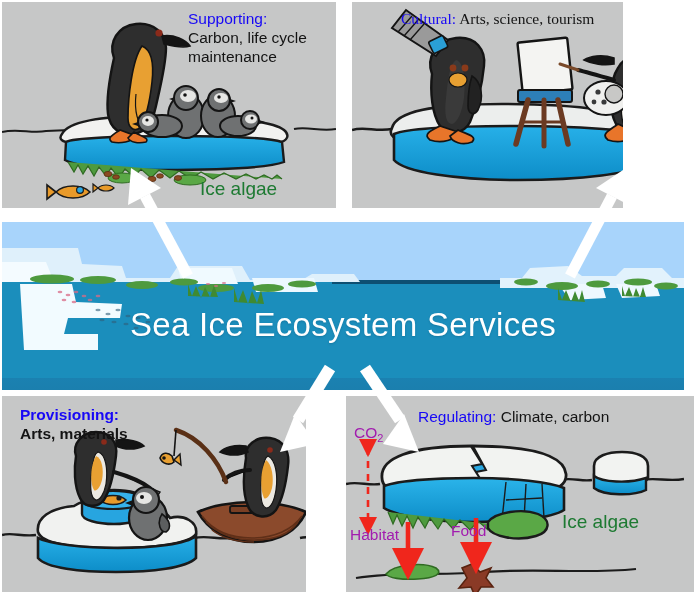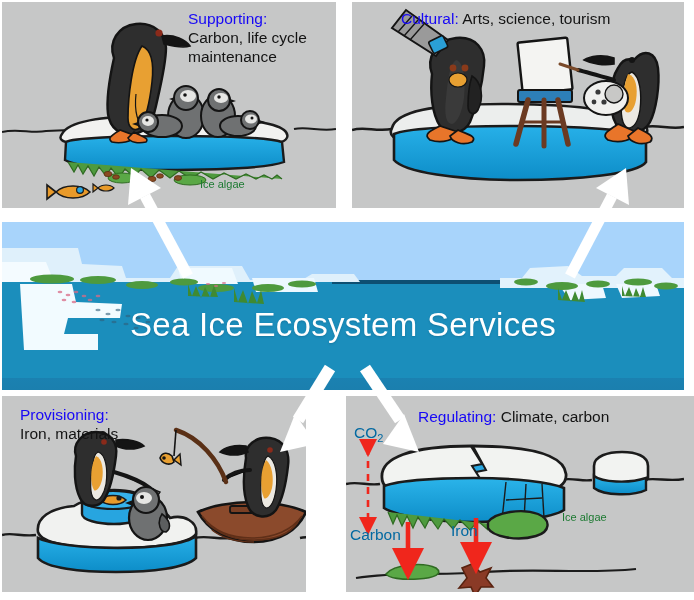--- a/index.html
+++ b/index.html
@@ -8,22 +8,22 @@
     font-family:"Liberation Sans", sans-serif;
     width:694px;height:600px;overflow:hidden;position:relative;
   }
   #figure{position:absolute;left:0;top:0;width:694px;height:600px;background:#ffffff;padding-left:8px;}
 
   .panel{position:absolute;background:#c6c7c7;overflow:hidden;}
   .panel svg{position:absolute;left:0;top:0;}
 
   
   #panel-supporting {left:2px;  top:2px;   width:334px;height:206px;}
-  #panel-cultural   {left:352px;top:2px;   width:332px;height:206px;}
-  #panel-provisioning{left:2px; top:396px; width:304px;height:196px;}
+  #panel-cultural   {left:352px;top:2px;   width:271px;height:206px;font-family:Liberation Serif, serif;}
+  #panel-provisioning{left:2px; top:396px; width:304px;height:196px;font-weight:bold;}
   #panel-regulating {left:346px;top:396px; width:406px;height:196px;}
 
   
   #banner{
     position:absolute;left:2px;top:222px;width:682px;height:168px;
     overflow:hidden;
     background:linear-gradient(to bottom,#a8d4fb 0%,#a8d4fb 38%,#30a2cf 40%,#1b86b8 75%,#1b7fae 100%);
   }
   #banner svg{position:absolute;left:0;top:0;}
   #banner-title{
@@ -35,25 +35,25 @@
   }
 
   
   .caption{position:absolute;line-height:1.22;font-size:15.5px;color:#141414;}
   .cat{color:#1708f6;}
   #cap-supporting {left:186px;top:8px; width:150px;}
   #cap-cultural   {left:49px; top:8px; width:286px;white-space:nowrap;}
   #cap-provisioning{left:18px;top:10px;width:180px;}
   #cap-regulating {left:72px; top:12px;width:262px;white-space:nowrap;}
 
-  .algae-label{position:absolute;color:#1d7a32;font-size:11px;}
+  .algae-label{position:absolute;color:#1d7a32;font-size:19px;}
   #algae-supporting{left:198px;top:176px;}
   #algae-regulating{left:216px;top:115px;}
 
-  .red-label{position:absolute;color:#0369a1;font-size:15.5px;}
+  .red-label{position:absolute;color:#a21caf;font-size:15.5px;}
   #lbl-co2{left:8px;top:28px;}
   #lbl-co2 sub{font-size:11px;}
   #lbl-carbon{left:4px;top:130px;}
   #lbl-iron{left:105px;top:126px;}
 
   
   #arrows{position:absolute;left:0;top:0;width:694px;height:600px;pointer-events:none;}
 </style>
 </head>
 <body>
@@ -366,21 +366,21 @@
         <path d="M224,86 C216,64 198,42 174,34" stroke="#5a3016" stroke-width="4.5" stroke-linecap="round" fill="none"></path>
         <path d="M174,34 L172,60" stroke="#141414" stroke-width="1.6"></path>
         <path d="M170,60 C166,56 160,56 158,62 C160,68 168,70 172,66 Z" fill="#e8a032" stroke="#141414" stroke-width="1.6"></path>
         <path d="M172,64 l7,5 -1,-11 Z" fill="#e8a032" stroke="#141414" stroke-width="1.4"></path>
         <circle cx="162" cy="62" r="1.8" fill="#141414"></circle>
       </g>
     </svg>
 
     <div class="caption" id="cap-provisioning">
       <span class="cat">Provisioning:</span><br>
-      <span>Iron, materials</span>
+      <span>Arts, materials</span>
     </div>
   </div>
 
   <div class="panel" id="panel-regulating">
     <svg width="338" height="196" viewBox="0 0 338 196">
       <defs>
         <linearGradient id="iceBlueD" x1="0" y1="0" x2="0" y2="1">
           <stop offset="0" stop-color="#2bb4ea"></stop>
             <stop offset="1" stop-color="#0d8dc8"></stop>
         </linearGradient>
@@ -427,22 +427,22 @@
 
       <path d="M130,122 L130,162" stroke="#f0261c" stroke-width="4.6" marker-end="url(#redArrow)" fill="none"></path>
     </svg>
 
     <div class="caption" id="cap-regulating">
       <span class="cat">Regulating:</span>
       <span>Climate, carbon</span>
     </div>
 
     <div class="red-label" id="lbl-co2"><span>CO</span><sub>2</sub></div>
-    <div class="red-label" id="lbl-carbon">Carbon</div>
-    <div class="red-label" id="lbl-iron">Iron</div>
+    <div class="red-label" id="lbl-carbon">Habitat</div>
+    <div class="red-label" id="lbl-iron">Food</div>
     <div class="algae-label" id="algae-regulating">Ice algae</div>
   </div>
 
   <svg id="arrows" viewBox="0 0 694 600">
 
     <g>
       <path d="M188,276 L145,196" stroke="#ffffff" stroke-width="11" stroke-linecap="butt" fill="none"></path>
       <path d="M131,168 L128,205 L161,188 Z" fill="#ffffff"></path>
     </g>
 

